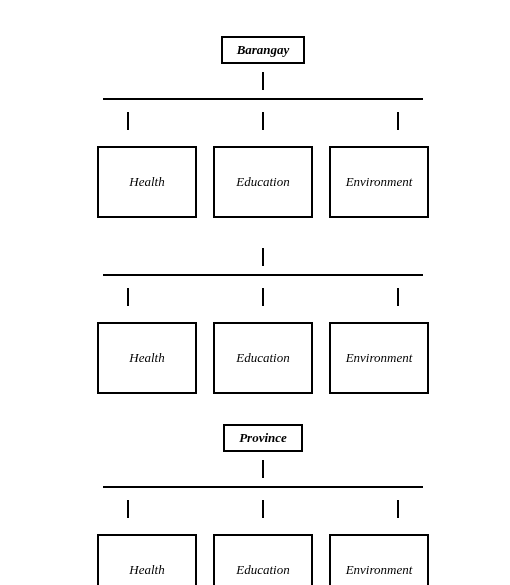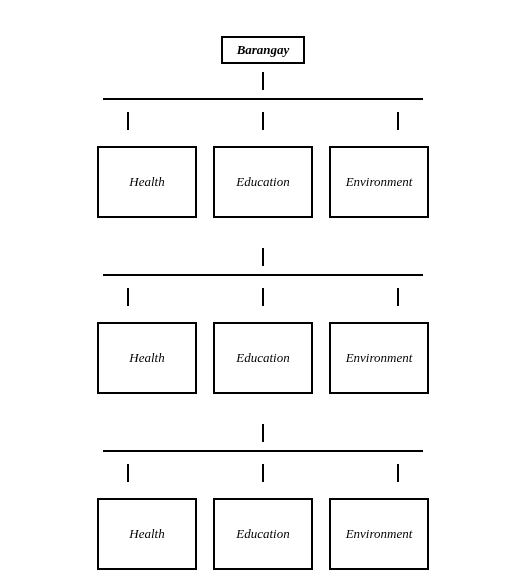--- a/index.html
+++ b/index.html
@@ -122,20 +122,21 @@
         <div class="v-line-down"></div>
         <div class="v-line-down"></div>
       </div>
       <div class="boxes-row">
         <div class="leaf-box">Health</div>
         <div class="leaf-box">Education</div>
         <div class="leaf-box">Environment</div>
       </div>
     </div>
     <div class="diagram-section">
+      <div class="root-node">Province</div>
       <div class="v-line-top"></div>
       <div class="h-bar-wrapper"></div>
       <div class="v-lines-row">
         <div class="v-line-down"></div>
         <div class="v-line-down"></div>
         <div class="v-line-down"></div>
       </div>
       <div class="boxes-row">
         <div class="leaf-box">Health</div>
         <div class="leaf-box">Education</div>

